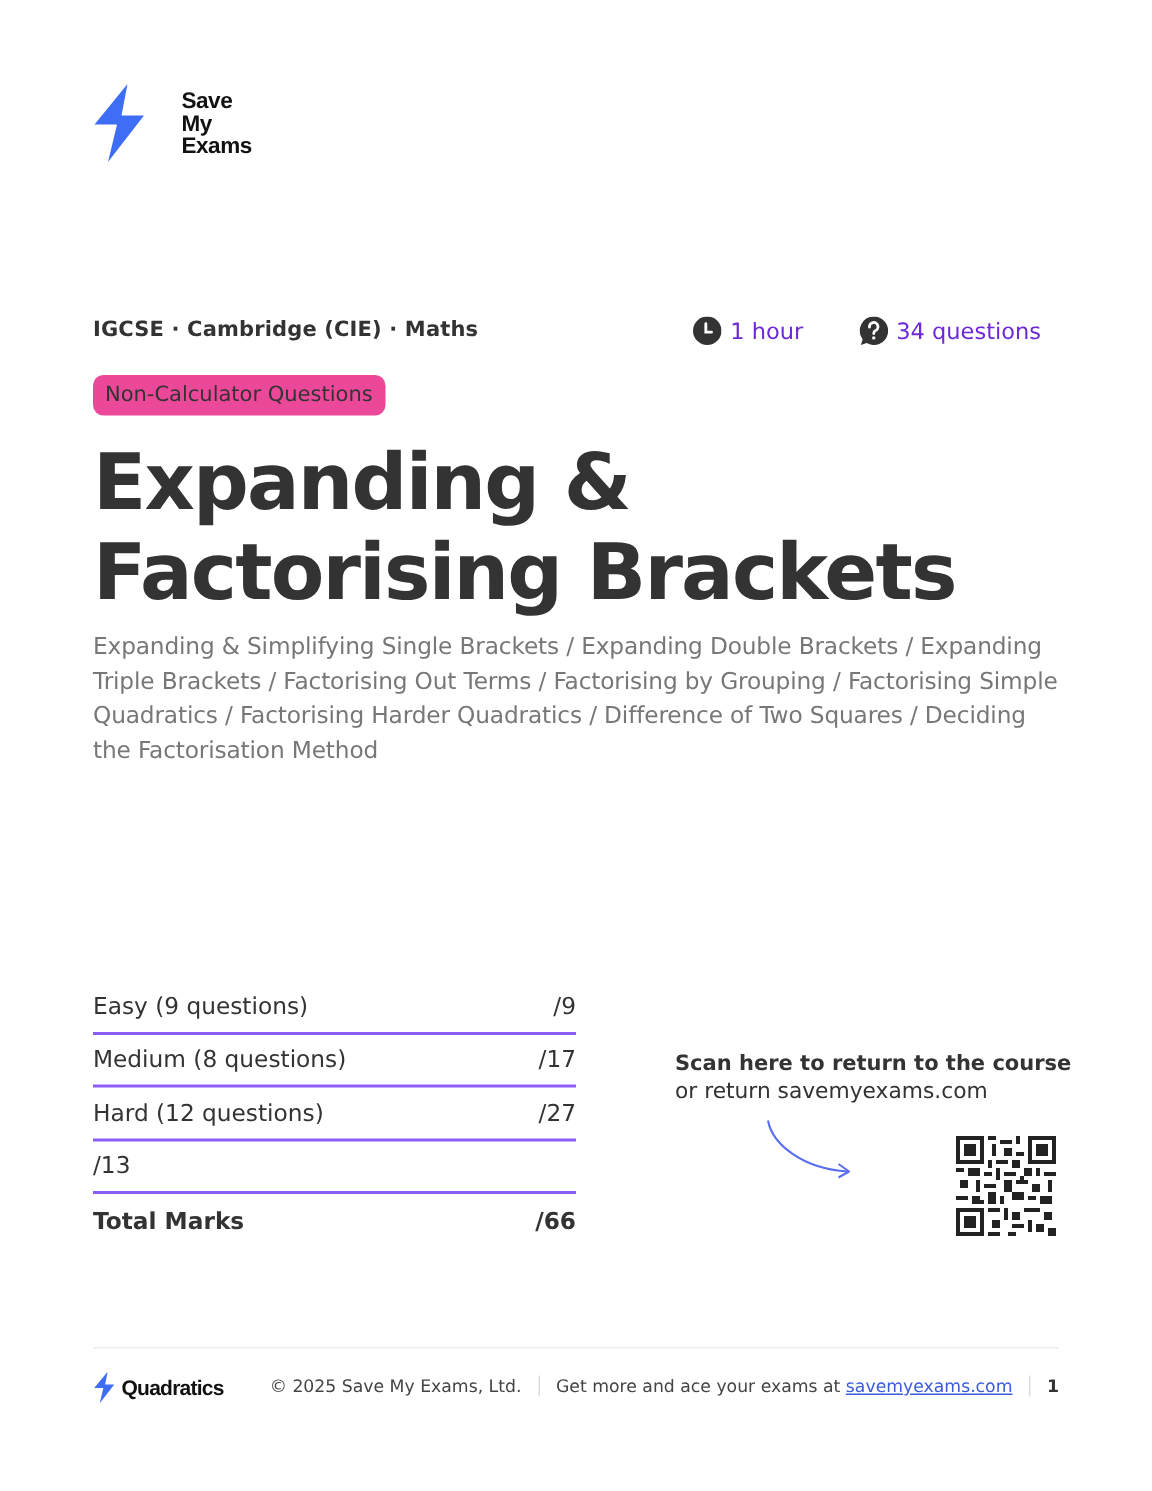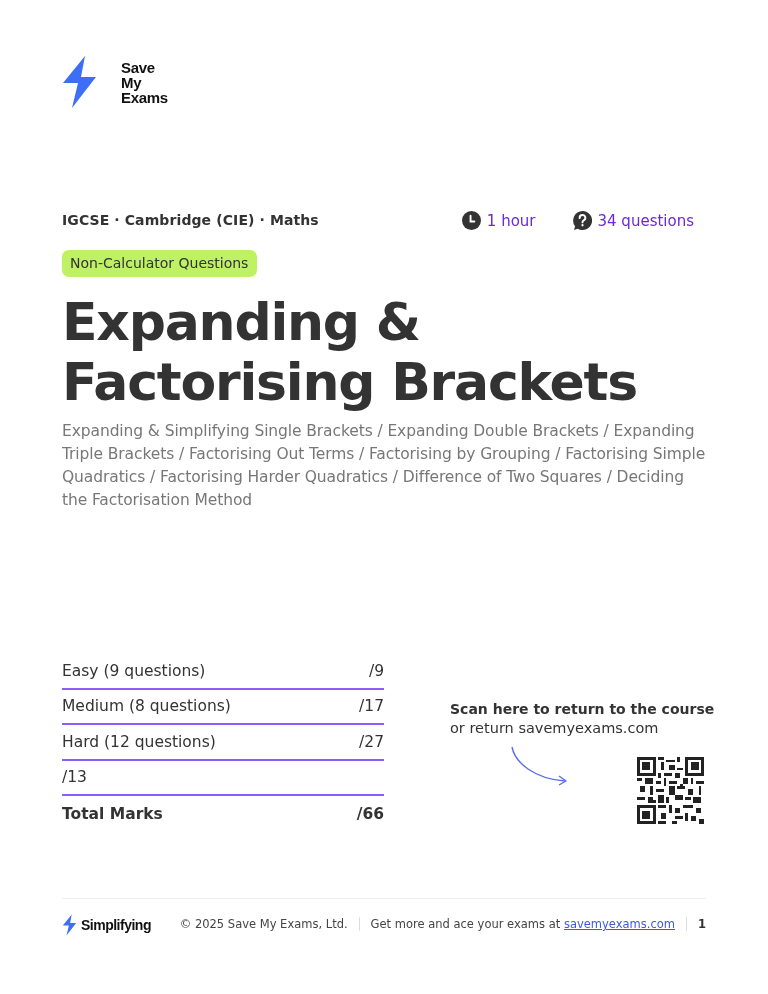--- a/index.html
+++ b/index.html
@@ -9,21 +9,21 @@
     .logo { position: absolute; left: 61px; top: 56px; width: 120px; height: 54px; }
     .logo svg.bolt { position: absolute; left: 0; top: 0; width: 37px; height: 52px; }
     .logo .wordmark { position: absolute; left: 40px; top: 4px; font-family: "Liberation Sans", sans-serif; font-weight: 700; font-size: 15px; line-height: 15px; color: #111111; letter-spacing: -0.3px; margin-left: 20px; }
     .logo .wordmark span { display: block; }
 
     .meta-left { position: absolute; left: 62px; top: 212px; font-size: 14px; font-weight: 700; color: #333; letter-spacing: 0.1px; }
     .meta-right { position: absolute; right: 74px; top: 211px; display: flex; align-items: center; gap: 37px; font-size: 15px; color: #6d28d9; }
     .meta-right .item { display: flex; align-items: center; gap: 6px; }
     .meta-right svg { width: 19px; height: 19px; }
 
-    .tag { position: absolute; left: 62px; top: 250px; background: #bef264; border-radius: 7px; padding: 5px 9px 6px 8px; font-size: 14px; color: #333; }
+    .tag { position: absolute; left: 62px; top: 250px; background: #ec4899; border-radius: 7px; padding: 5px 9px 6px 8px; font-size: 14px; color: #333; }
 
     .title { position: absolute; left: 62px; top: 292px; font-family: "DejaVu Sans", sans-serif; font-weight: 700; font-size: 52px; line-height: 60px; color: #333; letter-spacing: -1.2px; }
     .title span { display: block; }
 
     .subtitle { position: absolute; left: 62px; top: 420px; width: 650px; font-size: 15.5px; line-height: 23px; color: #777; letter-spacing: -0.1px; }
 
     .marks { position: absolute; left: 62px; top: 654px; width: 322px; }
     .marks .row { display: flex; justify-content: space-between; align-items: center; height: 35.5px; font-size: 15.5px; color: #333; border-bottom: 2px solid #8b5cf6; }
     .marks .row.total { border-bottom: none; font-weight: 700; }
 
@@ -176,21 +176,21 @@
       <rect x="6" y="16" width="1" height="1"></rect>
   </g>
 </svg>
 
 <div class="footer-rule"></div>
 
 <div class="footer-logo">
   <svg viewBox="0 0 37 52">
     <polygon points="24,0 2,27 17,27 11,52 35,21 20,21" fill="#3d6ef5"></polygon>
   </svg>
-  <span class="name">Simplifying</span>
+  <span class="name">Quadratics</span>
 </div>
 
 <div class="footer-info">
   <span>© 2025 Save My Exams, Ltd.</span>
   <span class="sep"></span>
   <span>
     <span>Get more and ace your exams at </span><a>savemyexams.com</a>
   </span>
   <span class="sep"></span>
   <span class="page">1</span>

